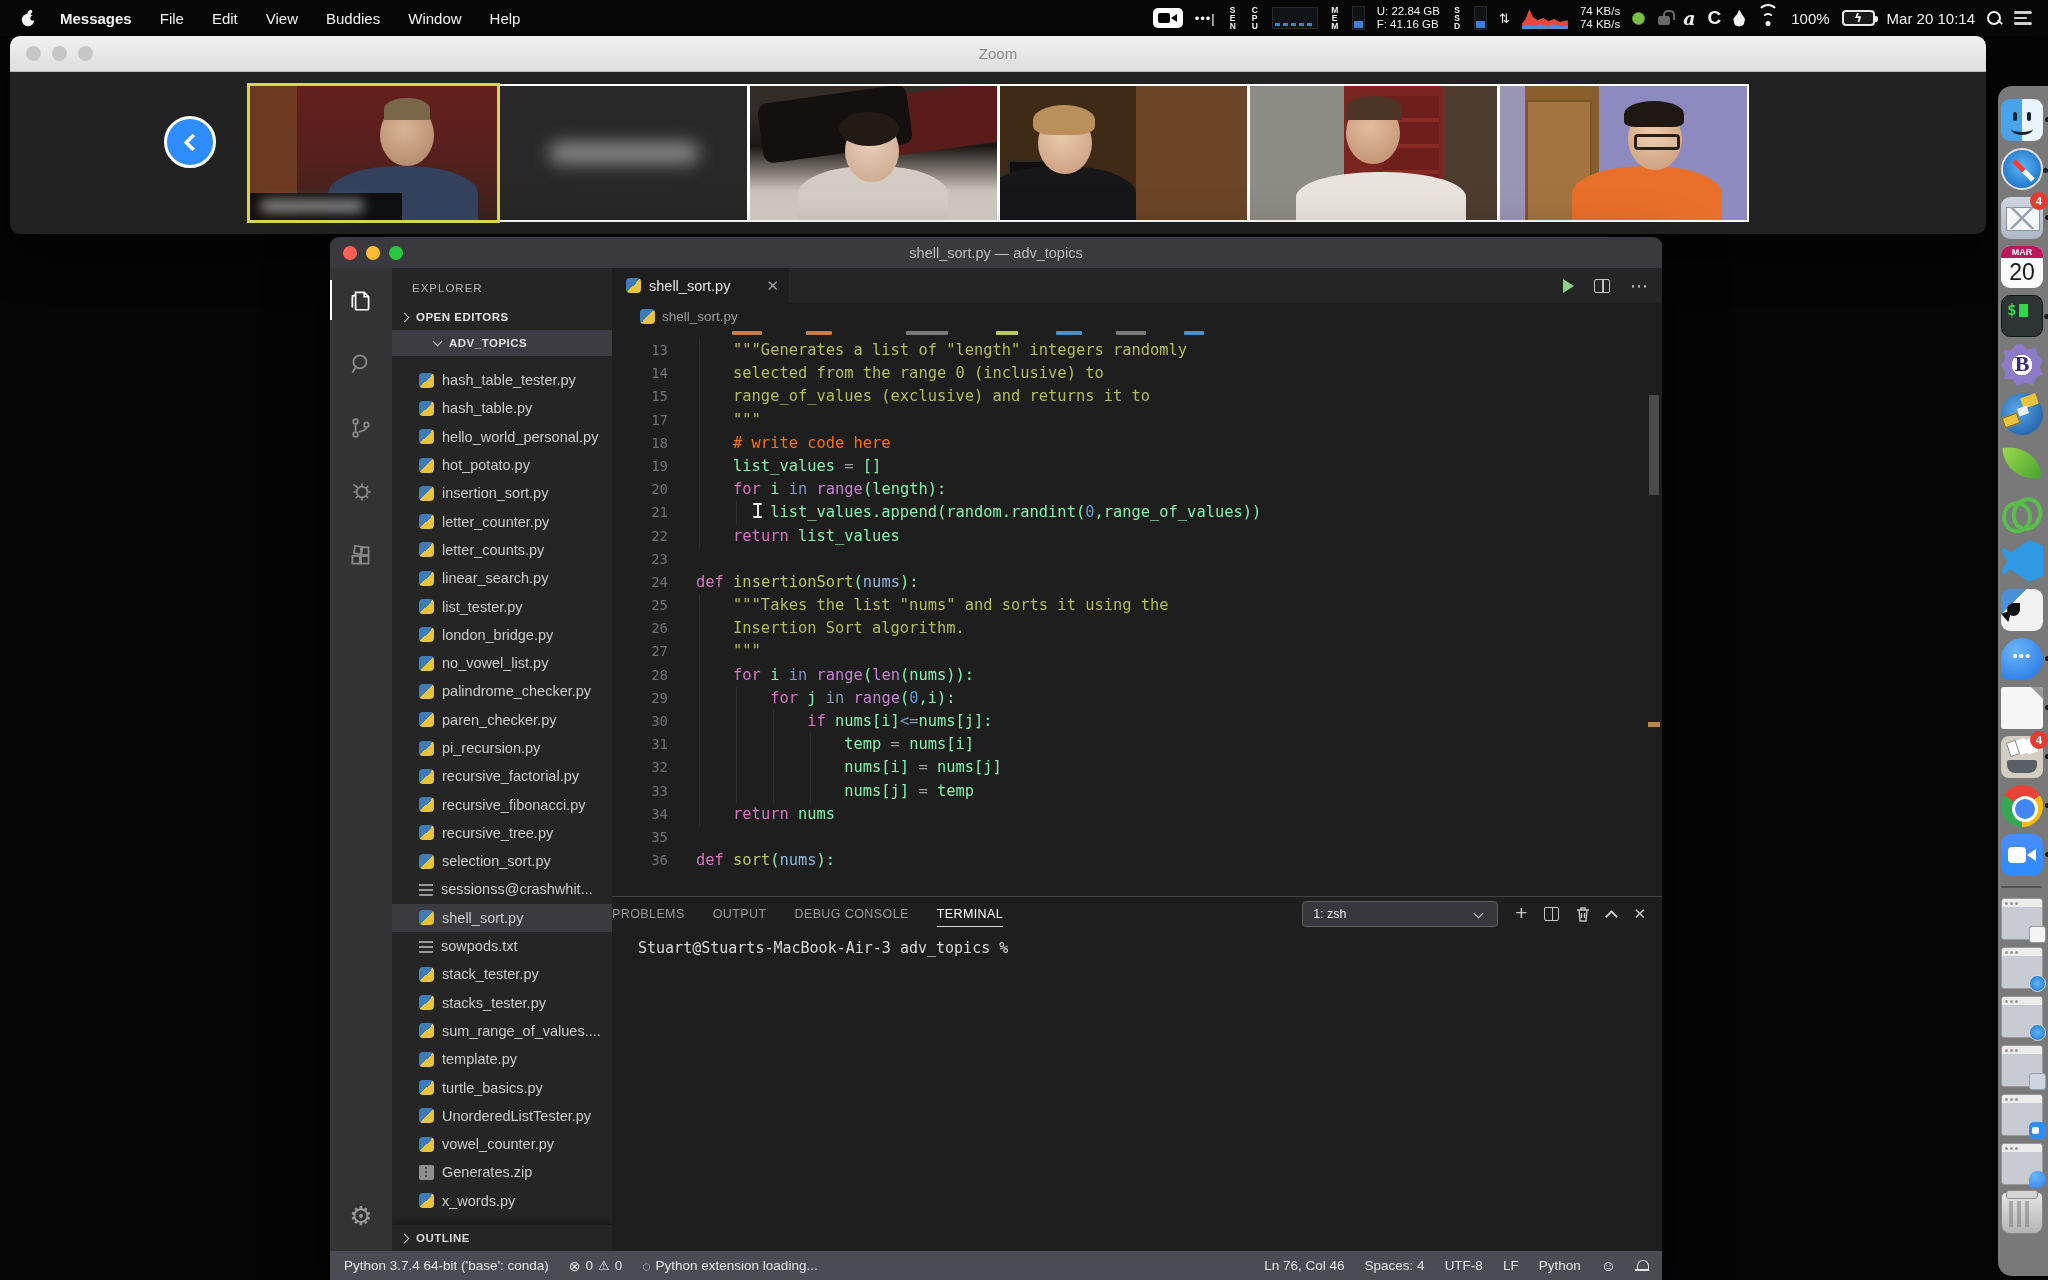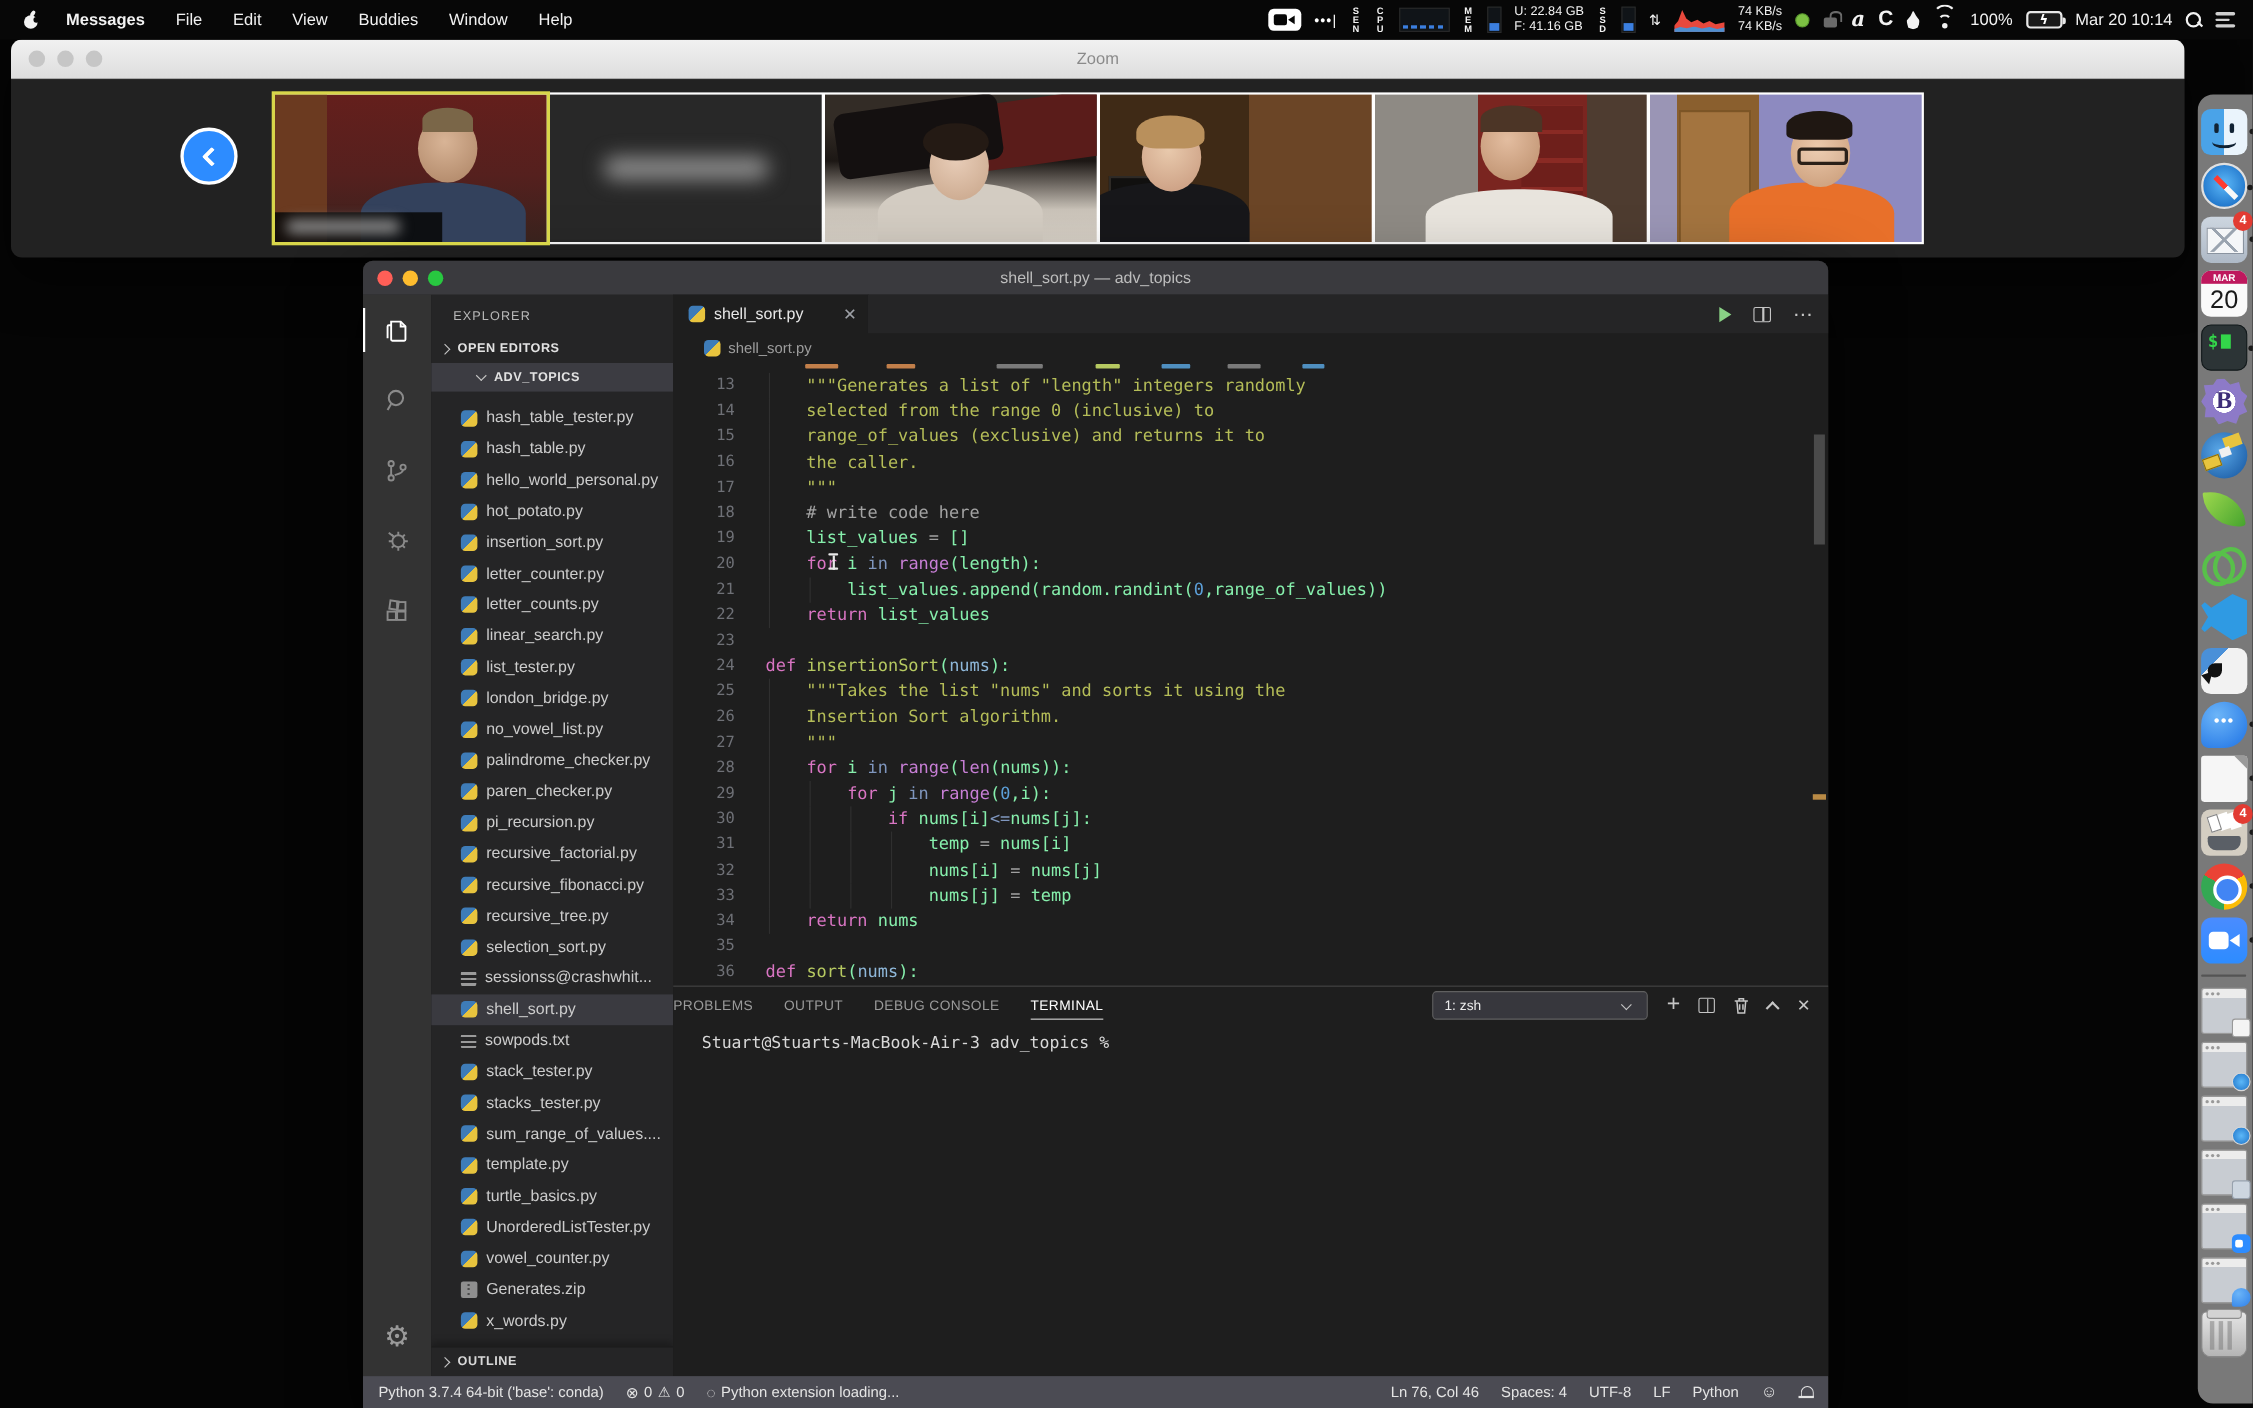--- a/index.html
+++ b/index.html
@@ -165,21 +165,21 @@
   .breadcrumb{height:26px;display:flex;align-items:center;gap:7px;padding-left:28px;font-size:13.5px;color:#9d9d9d;flex:none;}
 
   .code{flex:1;position:relative;overflow:hidden;font-family:"DejaVu Sans Mono",monospace;
     font-size:15.4px;line-height:23.2px;color:#d4d4d4;padding-top:10px;}
   .clip-decor{position:absolute;top:2px;left:84px;right:0;height:6px;}
   .clip-decor i{position:absolute;top:0;height:4px;border-radius:1px;}
   .cline{position:relative;height:23.2px;white-space:pre;padding-left:84px;}
   .lnum{position:absolute;left:0;top:0;width:56px;text-align:right;color:#6e7076;font-size:14px;
     font-family:"DejaVu Sans Mono",monospace;}
   .iguide{position:absolute;top:0;bottom:0;width:1px;background:rgba(255,255,255,.08);}
-  .tk-doc{color:#b5bd58;} .tk-com{color:#a3a3a3;margin-top:12px;} .tk-kw{color:#d975c3;} .tk-kw2{color:#7f96be;}
+  .tk-doc{color:#b5bd58;} .tk-com{color:#f97316;margin-top:12px;} .tk-kw{color:#d975c3;} .tk-kw2{color:#7f96be;}
   .tk-bi{color:#c87fd6;} .tk-fn{color:#b6c961;} .tk-par{color:#8fb8da;} .tk-num{color:#5c9fd8;}
   .tk-op{color:#a0a0a0;} .tk-pl{color:#86efac;}
   .scroll-thumb{position:absolute;right:3px;top:66px;width:10px;height:100px;background:#4a4a4a;}
   .ruler-mark{position:absolute;right:2px;top:393px;width:12px;height:5px;background:#b98a45;}
   .ibeam{position:absolute;left:141px;top:174px;width:9px;height:17px;}
   .ibeam::before{content:"";position:absolute;left:4px;top:2px;bottom:2px;width:1.5px;background:#e8e8e8;}
   .ibeam::after{content:"";position:absolute;left:0;right:0;top:0;height:2px;background:#e8e8e8;box-shadow:0 13px 0 #e8e8e8;border-radius:2px;}
 
   .terminal{height:355px;border-top:1px solid #454545;position:relative;flex:none;background:#1e1e1e;}
   .term-tabs{height:34px;display:flex;align-items:center;gap:28px;}
@@ -596,21 +596,20 @@
           <i style="left:210px;width:42px;background:#7a7a7a;"></i>
           <i style="left:300px;width:22px;background:#b6c961;"></i>
           <i style="left:360px;width:26px;background:#4f8fc0;"></i>
           <i style="left:420px;width:30px;background:#7a7a7a;"></i>
           <i style="left:488px;width:20px;background:#4f8fc0;"></i>
         </div>
         <div id="code-lines">
             <div class="cline"><span class="lnum">13</span><i class="iguide" style="left: 87px;"></i><span class="tk-doc">    """Generates a list of "length" integers randomly</span></div>
             <div class="cline"><span class="lnum">14</span><i class="iguide" style="left: 87px;"></i><span class="tk-doc">    selected from the range 0 (inclusive) to</span></div>
             <div class="cline"><span class="lnum">15</span><i class="iguide" style="left: 87px;"></i><span class="tk-doc">    range_of_values (exclusive) and returns it to</span></div>
-            <div class="cline"><span class="lnum">16</span><i class="iguide" style="left: 87px;"></i><span class="tk-doc">    the caller.</span></div>
             <div class="cline"><span class="lnum">17</span><i class="iguide" style="left: 87px;"></i><span class="tk-doc">    """</span></div>
             <div class="cline"><span class="lnum">18</span><i class="iguide" style="left: 87px;"></i><span class="tk-com">    # write code here</span></div>
             <div class="cline"><span class="lnum">19</span><i class="iguide" style="left: 87px;"></i><span class="tk-pl">    list_values </span><span class="tk-op">= </span><span class="tk-pl">[]</span></div>
             <div class="cline"><span class="lnum">20</span><i class="iguide" style="left: 87px;"></i><span class="tk-pl">    </span><span class="tk-kw">for</span><span class="tk-pl"> i </span><span class="tk-kw2">in</span><span class="tk-pl"> </span><span class="tk-bi">range</span><span class="tk-pl">(length):</span></div>
             <div class="cline"><span class="lnum">21</span><i class="iguide" style="left: 87px;"></i><i class="iguide" style="left: 124.08px;"></i><span class="tk-pl">        list_values.append(random.randint(</span><span class="tk-num">0</span><span class="tk-pl">,range_of_values))</span></div>
             <div class="cline"><span class="lnum">22</span><i class="iguide" style="left: 87px;"></i><span class="tk-pl">    </span><span class="tk-kw">return</span><span class="tk-pl"> list_values</span></div>
             <div class="cline"><span class="lnum">23</span></div>
             <div class="cline"><span class="lnum">24</span><span class="tk-kw">def</span><span class="tk-pl"> </span><span class="tk-fn">insertionSort</span><span class="tk-pl">(</span><span class="tk-par">nums</span><span class="tk-pl">):</span></div>
             <div class="cline"><span class="lnum">25</span><i class="iguide" style="left: 87px;"></i><span class="tk-doc">    """Takes the list "nums" and sorts it using the</span></div>
             <div class="cline"><span class="lnum">26</span><i class="iguide" style="left: 87px;"></i><span class="tk-doc">    Insertion Sort algorithm.</span></div>

